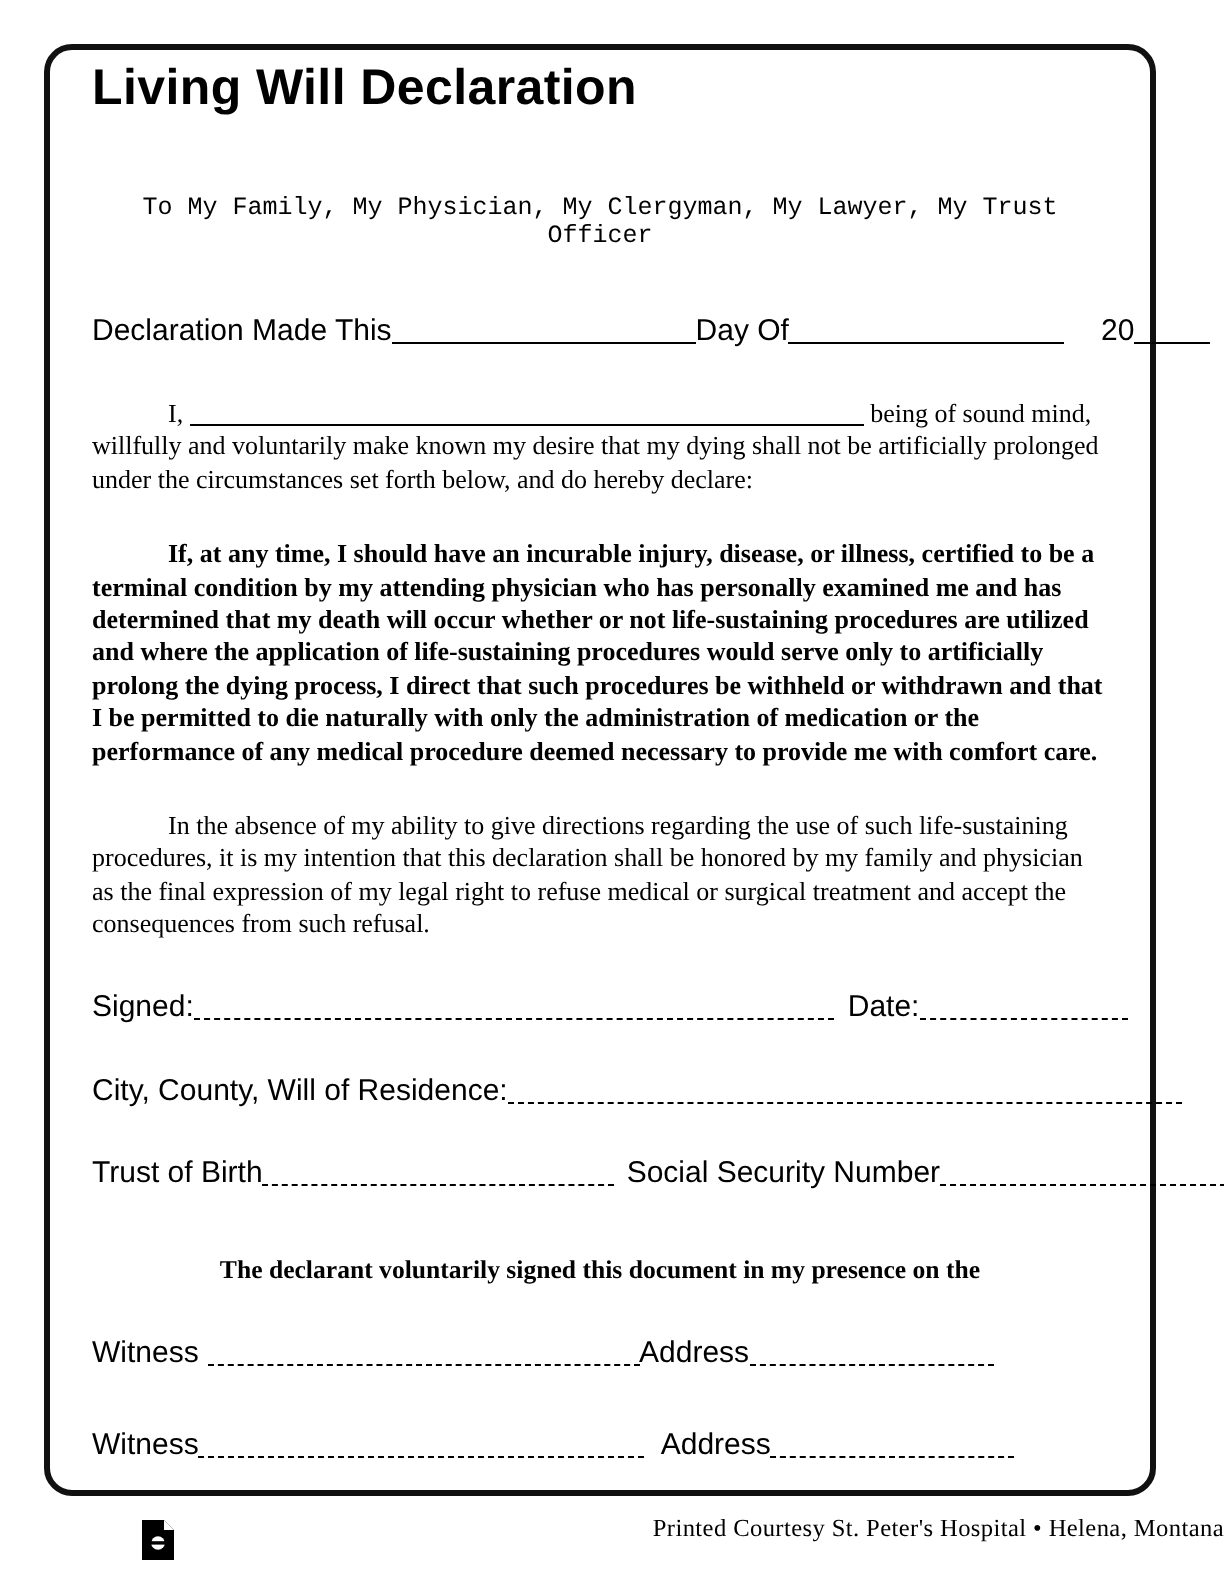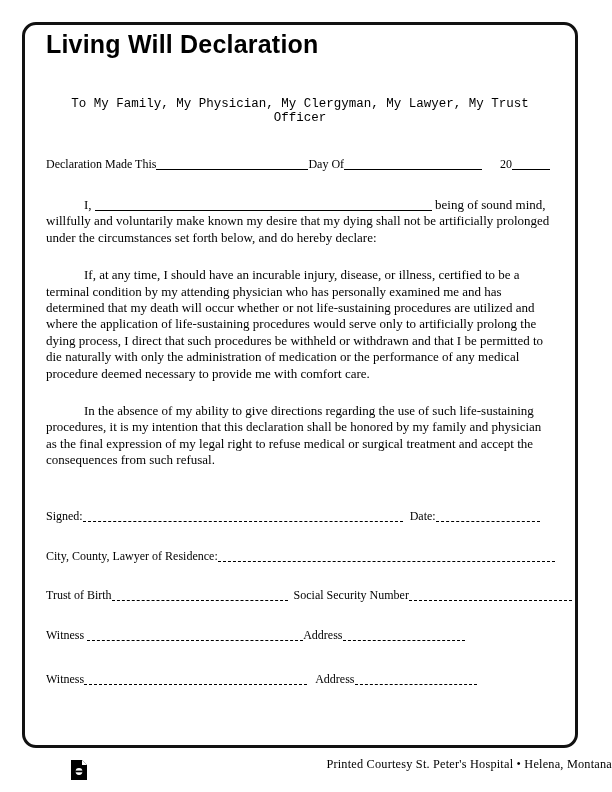--- a/index.html
+++ b/index.html
@@ -76,35 +76,35 @@
     height: 11px;
   }
   .rule-dotted {
     display: inline-block;
     border-bottom: 1px dashed #000;
     vertical-align: -2px;
     height: 11px;
   }
 
   .row {
-    font-family: Liberation Serif, serif;
-    font-size: 12px;
+    font-family: Liberation Sans, sans-serif;
+    font-size: 15px;
     white-space: nowrap;
     margin: 0;
   }
 
   
   #decl-made-row { margin-top: 32px; }
 
   #para-1 { margin-top: 25px; }
-  #para-2 { margin-top: 21px; }
+  #para-2 { margin-top: 21px; font-weight: bold; }
   #para-3 { margin-top: 21px; }
   #para-4 { margin-top: 21px; }
 
-  #signed-row   { margin-top: 40px; }
+  #signed-row   { margin-top: 24px; }
   #city-row     { margin-top: 25px; }
   #dob-row      { margin-top: 24px; }
 
   .declarant-head {
     font-family: "Liberation Serif", serif;
     font-weight: bold;
     font-size: 12.8px;
     text-align: center;
     margin: 0;
     padding-top: 33px;
@@ -163,27 +163,28 @@
   <p class="body-text indent" id="para-2">If, at any time, I should have an incurable injury, disease, or illness, certified to be a terminal condition by my attending physician who has personally examined me and has determined that my death will occur whether or not life-sustaining procedures are utilized and where the application of life-sustaining procedures would serve only to artificially prolong the dying process, I direct that such procedures be withheld or withdrawn and that I be permitted to die naturally with only the administration of medication or the performance of any medical procedure deemed necessary to provide me with comfort care.</p>
 
   <p class="body-text indent" id="para-3">In the absence of my ability to give directions regarding the use of such life-sustaining procedures, it is my intention that this declaration shall be honored by my family and physician as the final expression of my legal right to refuse medical or surgical treatment and accept the consequences from such refusal.</p>
 
 
   <div class="row" id="signed-row">
     <span>Signed:</span><span class="rule-dotted" style="width:320px"></span><span style="display:inline-block;width:7px"></span><span>Date:</span><span class="rule-dotted" style="width:104px"></span>
   </div>
 
   <div class="row" id="city-row">
-    <span>City, County, Lawyer of Residence:</span><span class="rule-dotted" style="width:337px"></span>
+    <span>City, County, Will of Residence:</span><span class="rule-dotted" style="width:337px"></span>
   </div>
 
   <div class="row" id="dob-row">
     <span>Trust of Birth</span><span class="rule-dotted" style="width:176px"></span><span style="display:inline-block;width:6px"></span><span>Social Security Number</span><span class="rule-dotted" style="width:163px"></span>
   </div>
 
+  <div class="declarant-head">The declarant voluntarily signed this document in my presence on the</div>
 
 
   <div class="row" id="witness-1">
     <span>Witness</span> <span class="rule-dotted" style="width:216px"></span><span>Address</span><span class="rule-dotted" style="width:122px"></span>
   </div>
 
   <div class="row" id="witness-2">
     <span>Witness</span><span class="rule-dotted" style="width:223px"></span><span style="display:inline-block;width:8px"></span><span>Address</span><span class="rule-dotted" style="width:122px"></span>
   </div>
 

